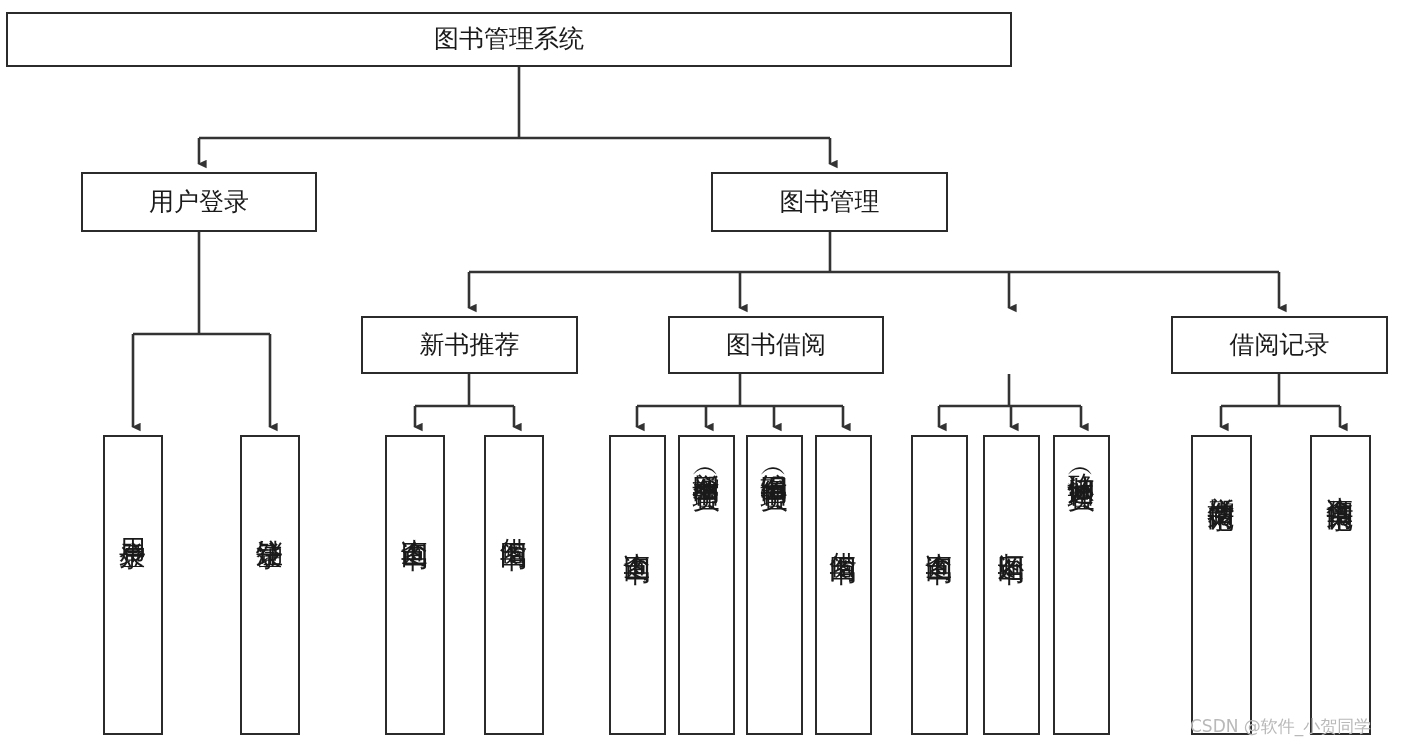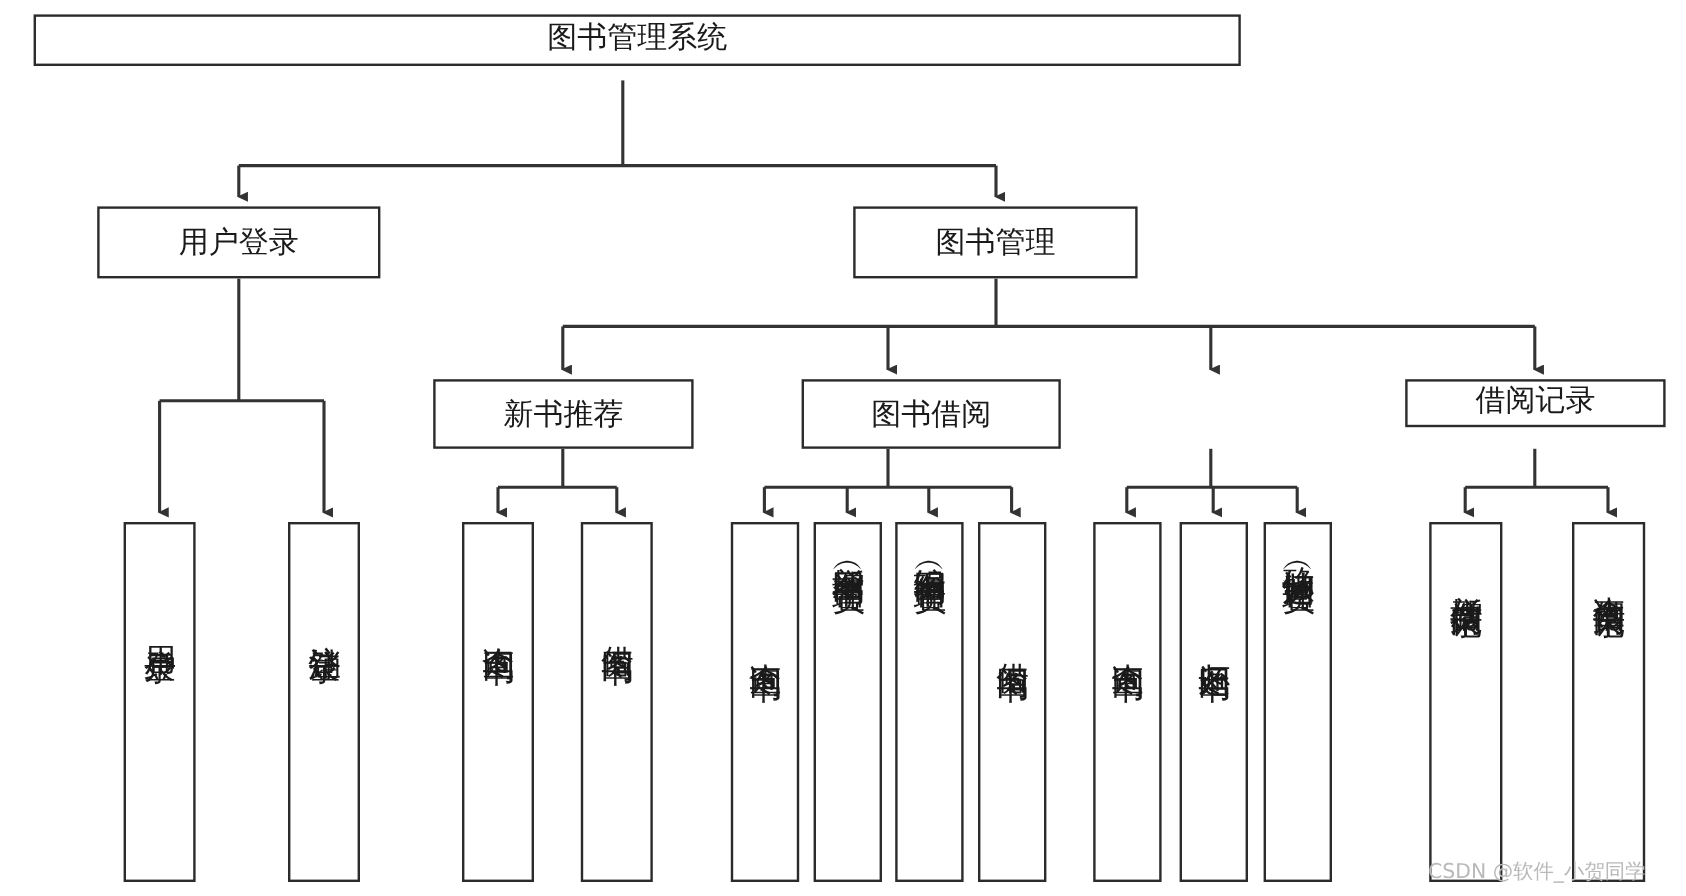--- a/index.html
+++ b/index.html
@@ -130,38 +130,38 @@
       <path d="M1011,406 L1011,427" marker-end="url(#arrowhead)"></path>
       <path d="M1081,406 L1081,427" marker-end="url(#arrowhead)"></path>
 
       <path d="M1279,374 L1279,406"></path>
       <path d="M1221,406 L1340,406"></path>
       <path d="M1221,406 L1221,427" marker-end="url(#arrowhead)"></path>
       <path d="M1340,406 L1340,427" marker-end="url(#arrowhead)"></path>
     </g>
   </svg>
 
-  <div class="node horizontal" style="left:28px; top:12px; width:1006px; height:43px;font-family:Liberation Mono, monospace;">
+  <div class="node horizontal" style="left:6px; top:12px; width:1006px; height:55px;">
     <span class="label">图书管理系统</span>
   </div>
 
   <div class="node horizontal" style="left:81px; top:172px; width:236px; height:60px;">
     <span class="label">用户登录</span>
   </div>
   <div class="node horizontal" style="left:711px; top:172px; width:237px; height:60px;">
     <span class="label">图书管理</span>
   </div>
 
   <div class="node horizontal" style="left:361px; top:316px; width:217px; height:58px;">
     <span class="label">新书推荐</span>
   </div>
   <div class="node horizontal" style="left:632px; top:316px; width:216px; height:58px;margin-left:36px;">
     <span class="label">图书借阅</span>
   </div>
-  <div class="node horizontal" style="left:1171px; top:316px; width:217px; height:40px;font-family:Liberation Mono, monospace;">
+  <div class="node horizontal" style="left:1171px; top:316px; width:217px; height:58px;">
     <span class="label">借阅记录</span>
   </div>
 
   <div class="node vertical mid" style="left:103px; top:435px; width:60px; height:300px;">
     <span class="label">用户登录</span>
   </div>
   <div class="node vertical mid" style="left:240px; top:435px; width:60px; height:300px;">
     <span class="label">注销登录</span>
   </div>
 

